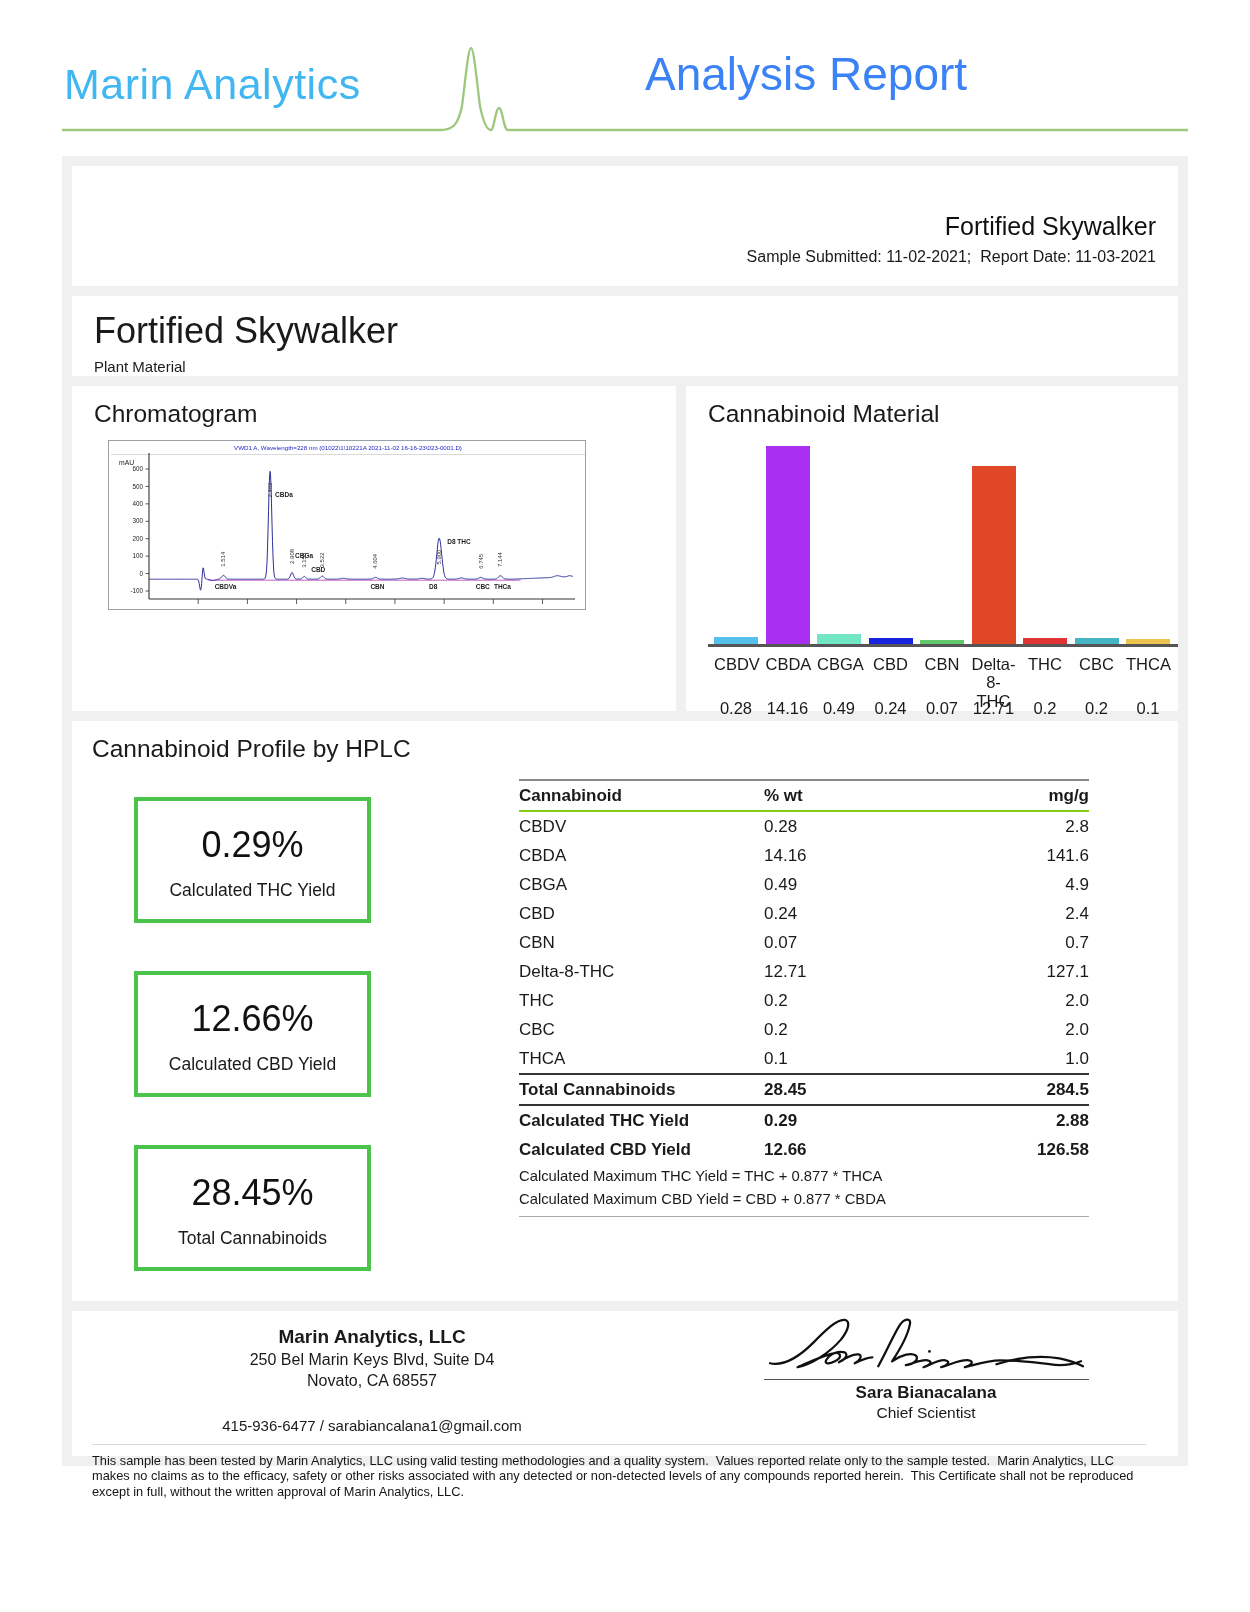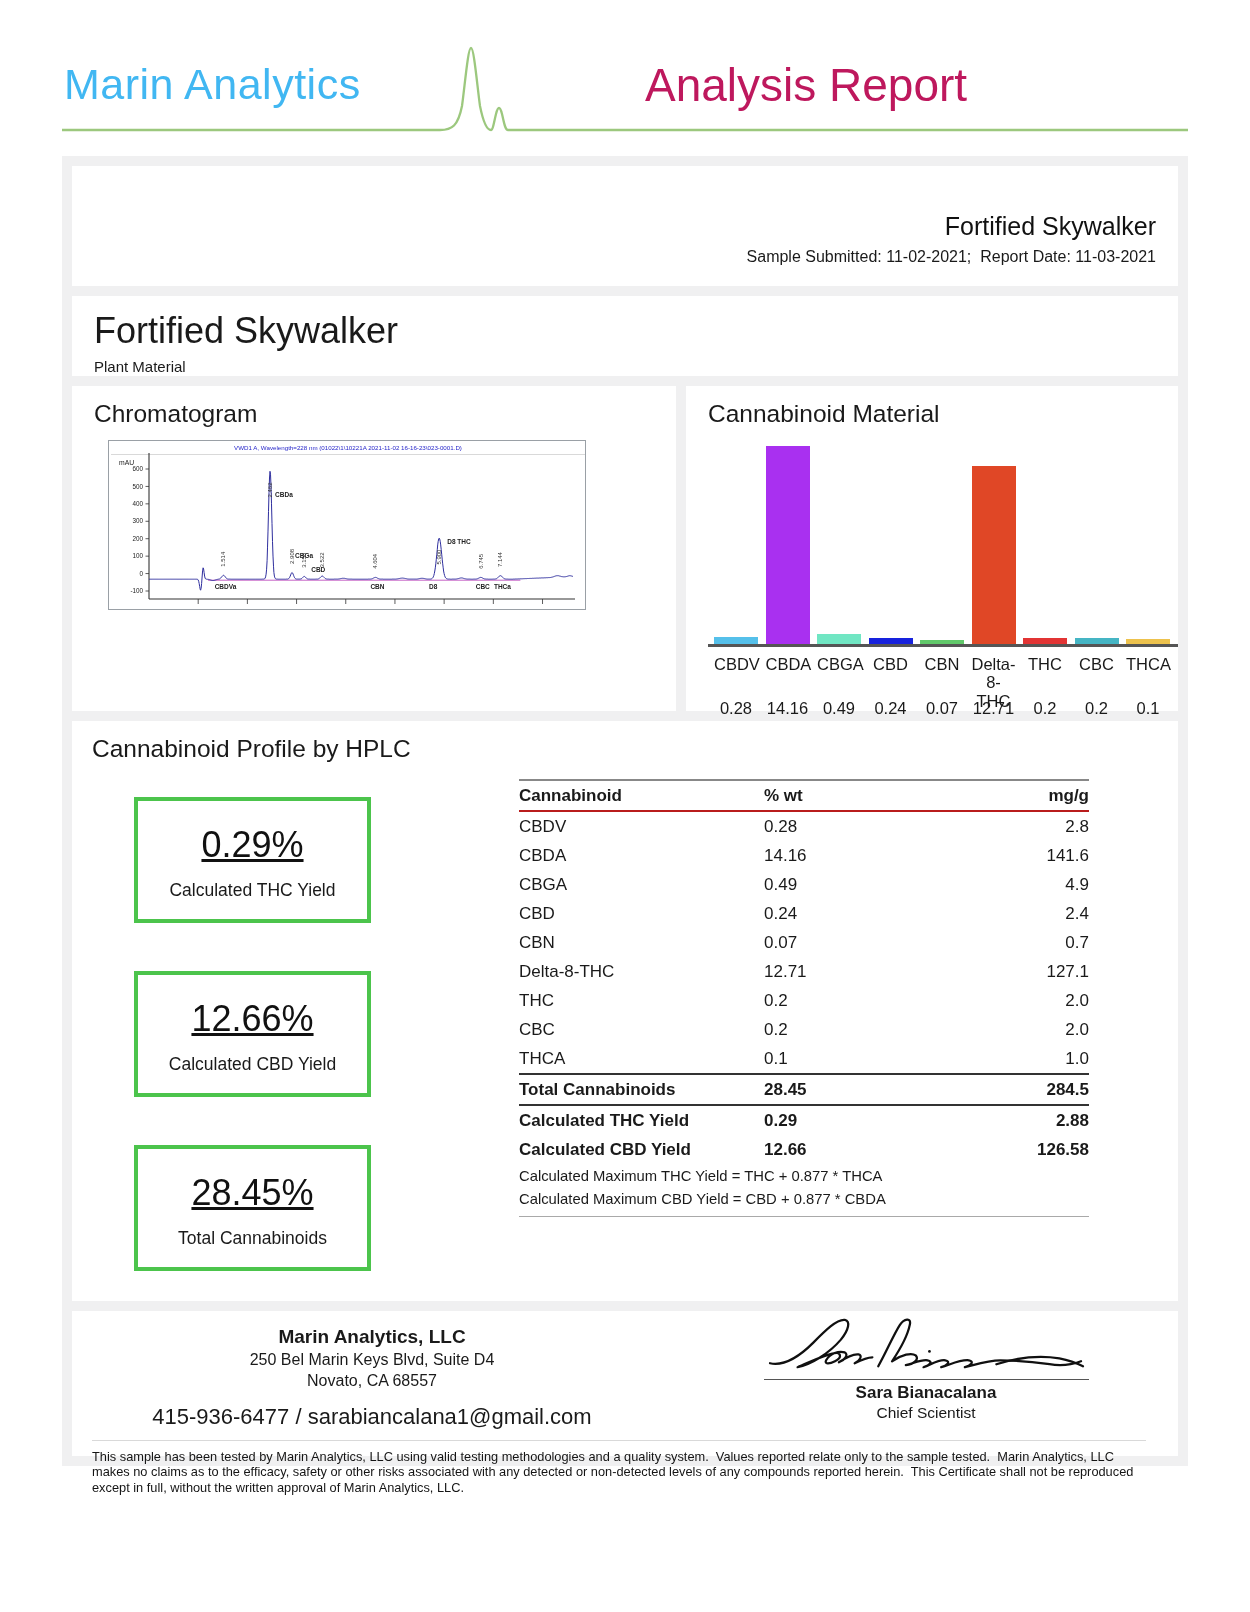--- a/index.html
+++ b/index.html
@@ -2,21 +2,21 @@
 <html><head>
 <meta charset="utf-8">
 <style>
   * { margin:0; padding:0; box-sizing:border-box; }
   body { background:#ffffff; font-family:"Liberation Sans", sans-serif; color:#1a1a1a; }
   .page { position:relative; width:1250px; height:1612px; background:#fff; overflow:hidden; }
 
   
   .header { position:relative; margin:40px 62px 0; height:92px; }
   .brand { position:absolute; left:2px; top:20px; font-size:43px; color:#41b7f2; letter-spacing:0.5px; }
-  .report-title { position:absolute; left:583px; top:18px; font-size:46px; color:#be185d; }
+  .report-title { position:absolute; left:583px; top:7px; font-size:46px; color:#3b82f6; }
   .header-line { position:absolute; left:0; bottom:0; }
 
   
   .content { margin:24px 62px 0; background:#f0f0f1; padding:10px; }
   .card { background:#fff; margin-bottom:10px; }
 
   .sample-card { height:120px; text-align:right; padding:46px 22px 0 0; }
   .sample-name { font-size:25px; color:#111; }
   .sample-dates { font-size:16px; margin-top:7px; white-space:pre-wrap; }
 
@@ -43,42 +43,42 @@
   .bc-label.wrap { white-space:normal; word-break:normal; }
   .bc-values { margin-top:2px; }
   .bc-value { width:44px; text-align:center; font-size:16.5px; white-space:nowrap; }
 
   
   .hplc-card { height:580px; padding:14px 36px 0 20px; }
   .hplc-flex { display:flex; margin-top:4px; }
   .boxes-col { width:279px; padding-left:42px; }
   .green-box { width:237px; height:126px; border:4px solid #4cc44c; text-align:center; padding-top:23px; margin-top:30px; }
   .green-box + .green-box { margin-top:48px; }
-  .gb-value { font-size:36px; color:#111;text-decoration:underline; }
+  .gb-value { font-size:36px; color:#111; }
   .gb-label { font-size:17.5px; margin-top:14px; }
 
   .table-col { margin-left:148px; width:570px; margin-top:12px; }
   table.cann { width:100%; border-collapse:collapse; }
   table.cann th, table.cann td { font-size:17px; padding:4.5px 0; }
   th.c1, td.c1 { width:245px; text-align:left; }
   th.c2, td.c2 { width:150px; text-align:left; }
   th.c3, td.c3 { width:175px; text-align:right; padding-right:15px; }
-  tr.head-row th { border-top:2px solid #888; border-bottom:2px solid #b91c1c; font-weight:bold; }
+  tr.head-row th { border-top:2px solid #888; border-bottom:2px solid #84cc16; font-weight:bold; }
   tr.total-row td { border-top:2px solid #333; border-bottom:2px solid #333; font-weight:bold; }
   tr.yield-row td { font-weight:bold; }
   tr.formula-row td { font-size:14.8px; padding:4px 0 3px; font-weight:normal; }
   tr.last-formula td { border-bottom:1px solid #a9a9a9; padding-bottom:9px; }
 
   
   .footer-card { height:145px; padding:12px 32px 0 20px; margin-bottom:0; }
   .footer-flex { display:flex; }
   .f-left { width:560px; text-align:center; padding-top:3px; }
   .company { font-size:19px; font-weight:bold; }
   .addr { font-size:16px; margin-top:3px; }
-  .contact { font-size:22px; margin-top:14px;text-align:center; }
+  .contact { font-size:15px; margin-top:27px;text-align:center; }
   .f-right { width:330px; margin-left:auto; margin-right:55px; text-align:center; }
   .sig-svg { display:block; margin:-6px auto 0; }
   .sig-line { border-top:1.5px solid #555; width:325px; margin:0 auto; }
   .signer { font-size:17px; font-weight:bold; margin-top:3px; }
   .signer-title { font-size:15.5px; margin-top:1px; }
   .disclaimer { margin-top:10px; border-top:1px solid #d9d9d9; padding-top:8px; font-size:12.8px; line-height:1.2; color:#151515; white-space:pre-wrap; }
 </style>
 </head>
 <body>
 

